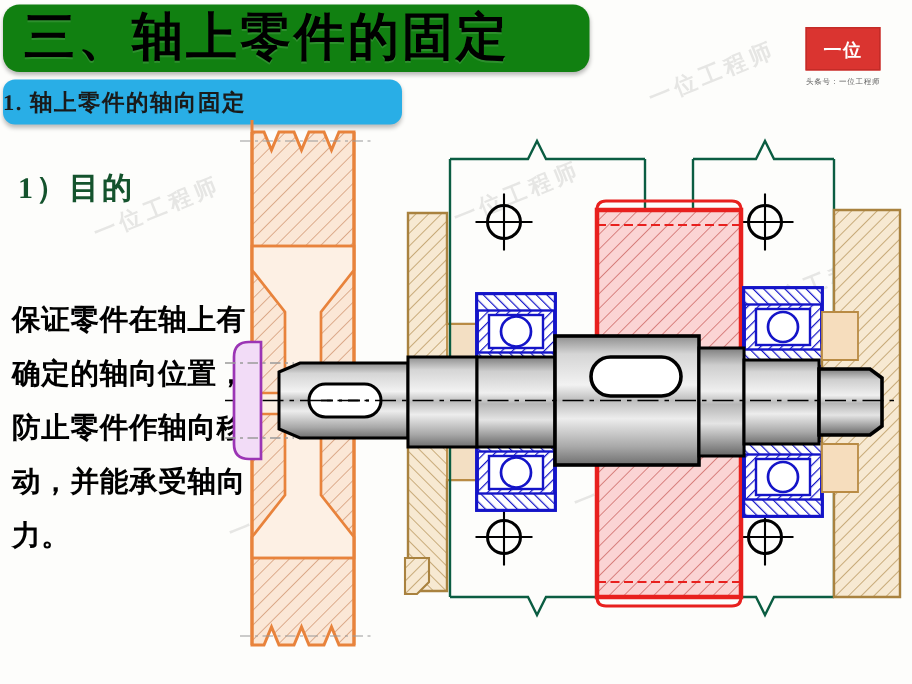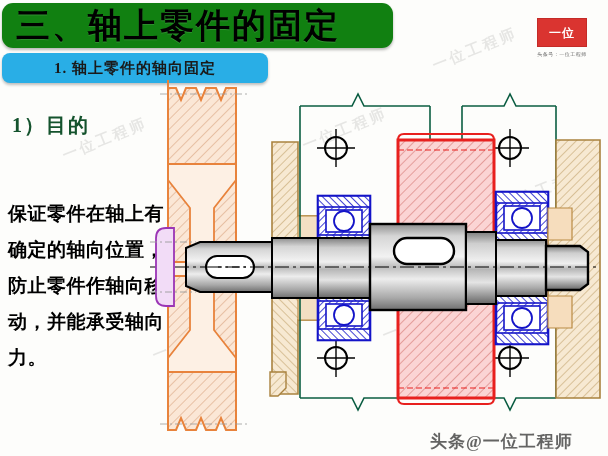--- a/index.html
+++ b/index.html
@@ -24,21 +24,21 @@
     color:#000;font-size:34px;font-weight:bold;letter-spacing:2px;
     padding-left:14px;line-height:1;
     font-family:"Liberation Serif","DejaVu Serif",serif;
     text-shadow:0 1px 0 rgba(255,255,255,.12);
   }
   .sub-bar{
     position:absolute;left:2px;top:53px;width:266px;height:30px;
     background:#29aee6;
     border-radius:8px;
     box-shadow:0 2px 3px rgba(0,0,0,.25);
-    display:flex;align-items:center;justify-content:center;
+    display:flex;align-items:center;justify-content:flex-start;
   }
   .sub-bar .txt{
     color:#1a1a1a;font-size:15px;font-weight:bold;letter-spacing:1px;
   }
 
   
   .logo-wrap{position:absolute;right:10px;top:18px;width:72px;text-align:center;opacity:.92;}
   .logo-box{
     width:48px;height:27px;margin:0 auto;background:#d8231f;border:1px solid #c01a16;
     display:flex;align-items:center;justify-content:center;
@@ -99,21 +99,20 @@
 
   <div class="purpose-head">1）目的</div>
   <div class="body-text">保证零件在轴上有确定的轴向位置，防止零件作轴向移动，并能承受轴向力。</div>
 
   <div class="wm wm1">一位工程师</div>
   <div class="wm wm2">一位工程师</div>
   <div class="wm wm3">一位工程师</div>
   <div class="wm wm4">一位工程师</div>
   <div class="wm wm5">一位工程师</div>
   <div class="wm wm6">一位工程师</div>
-  <div class="credit">头条@一位工程师</div>
 
   <svg id="drawing" viewBox="0 0 608 376">
     <defs>
       <pattern id="hatchOrange" width="7" height="7" patternTransform="rotate(45)" patternUnits="userSpaceOnUse">
         <rect width="7" height="7" fill="#fbe7d6"></rect>
         <line x1="0" y1="0" x2="0" y2="7" stroke="#c9845a" stroke-width="0.8"></line>
       </pattern>
       <pattern id="hatchOrange2" width="7" height="7" patternTransform="rotate(-45)" patternUnits="userSpaceOnUse">
         <rect width="7" height="7" fill="#fbe7d6"></rect>
         <line x1="0" y1="0" x2="0" y2="7" stroke="#c9845a" stroke-width="0.8"></line>

